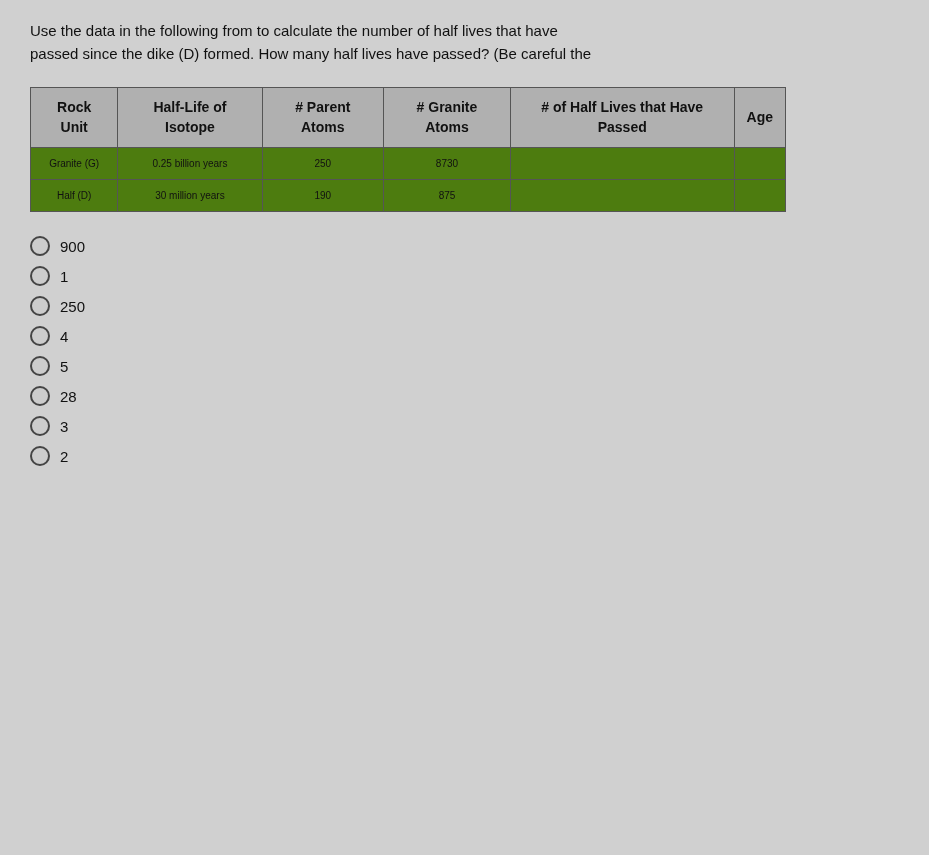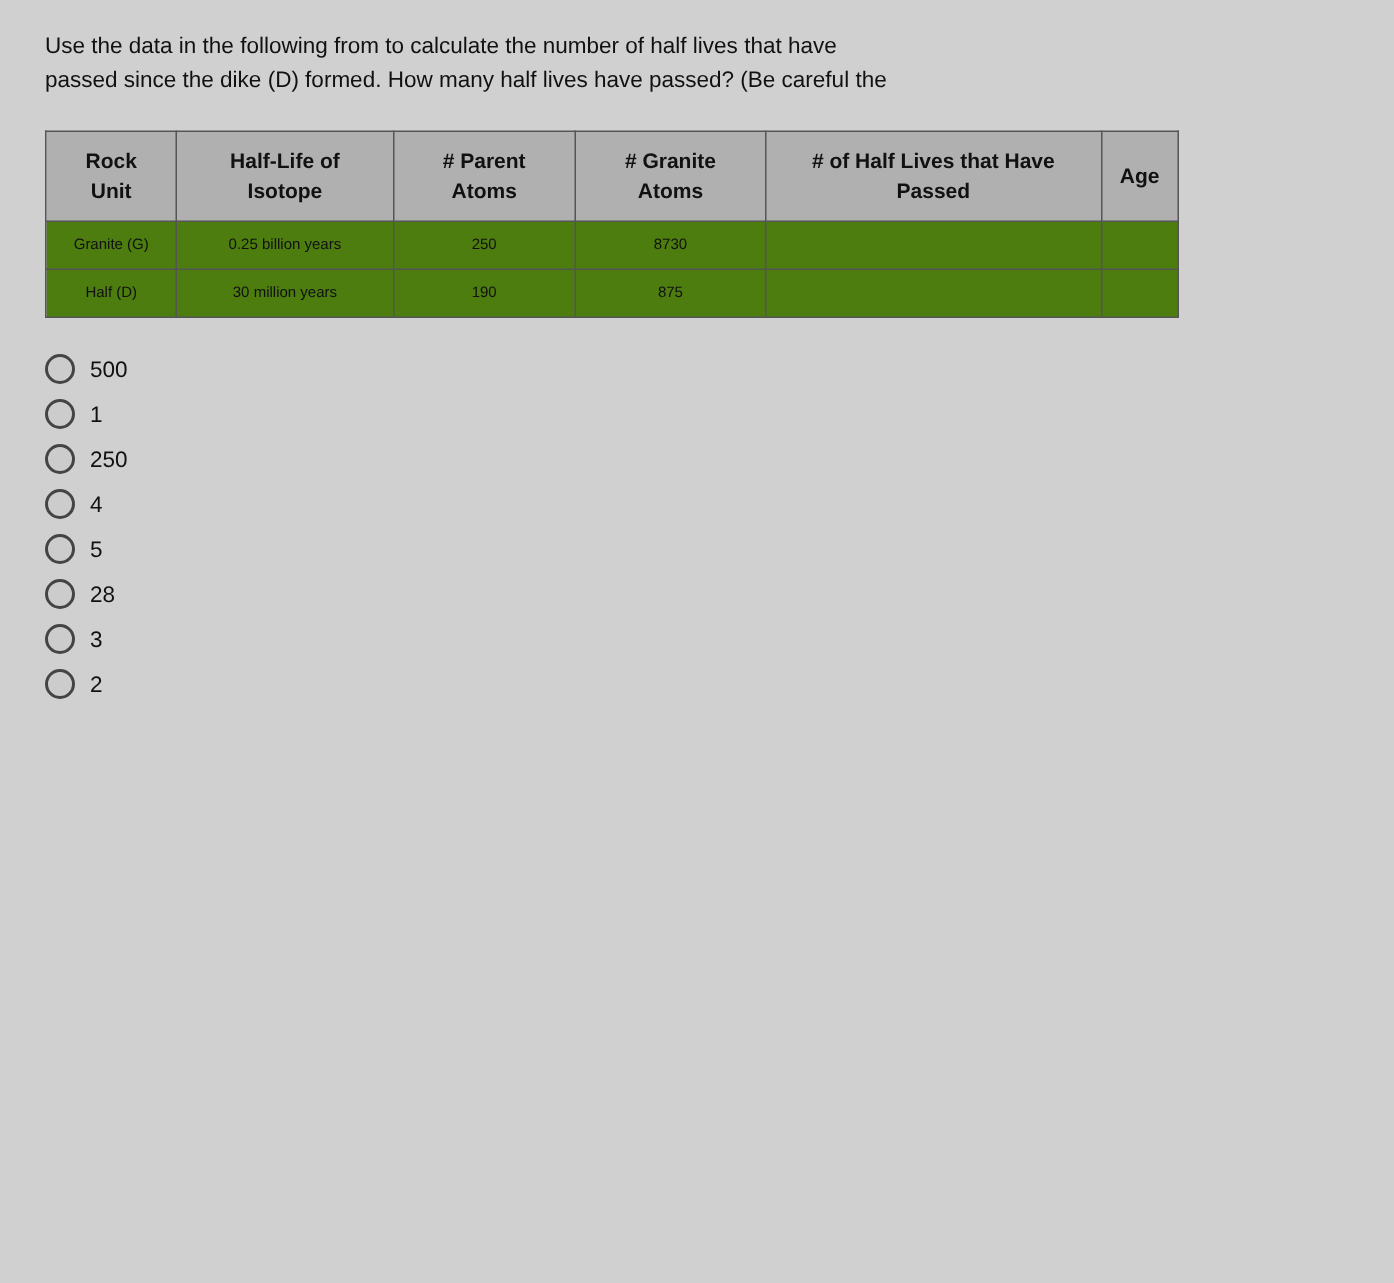--- a/index.html
+++ b/index.html
@@ -113,21 +113,21 @@
         <td>875</td>
         <td></td>
         <td></td>
       </tr>
     </tbody>
 </table>
 
 <ul class="options-list" id="options-list">
 <li>
       <span class="radio-circle"></span>
-      <span class="option-label">500</span>
+      <span class="option-label">900</span>
     </li>
     <li>
       <span class="radio-circle"></span>
       <span class="option-label">1</span>
     </li>
     <li>
       <span class="radio-circle"></span>
       <span class="option-label">250</span>
     </li>
     <li>

